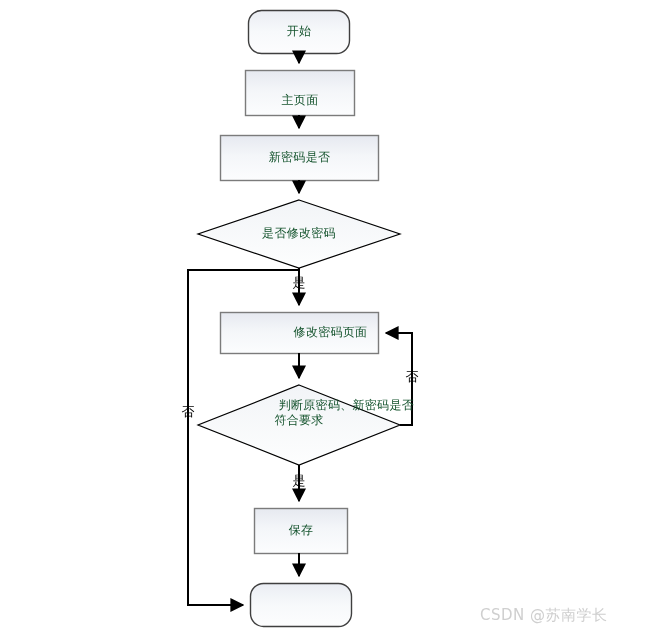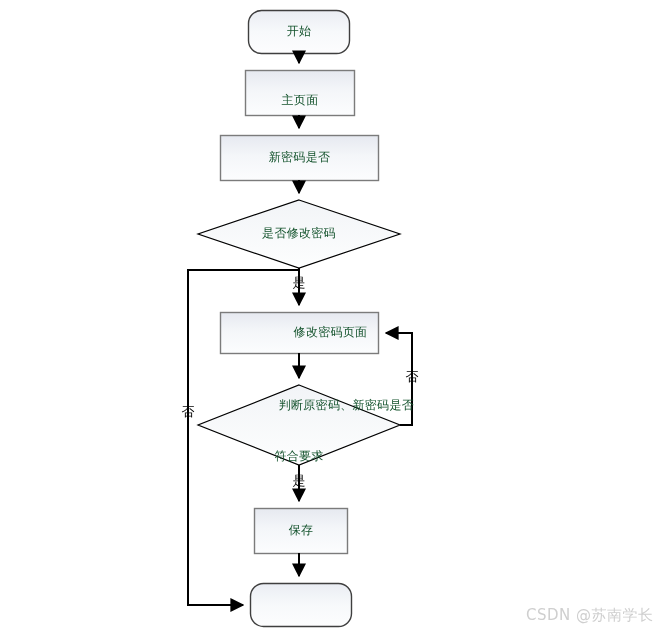--- a/index.html
+++ b/index.html
@@ -119,29 +119,29 @@
   <div class="node-label" style="left:245px; top:70px; width:110px; height:61px;">主页面</div>
 
   <div class="node-label" style="left:220px; top:135px; width:159px; height:46px;">新密码是否</div>
 
   <div class="node-label" style="left:219px; top:219px; width:160px; height:30px;">是否修改密码</div>
 
   <div class="node-label" style="left:220px; top:312px; width:159px; height:42px;margin-left:31px;">修改密码页面</div>
 
   <div class="node-label" style="left:184px; top:398px; width:230px; height:46px; display:block;">
     <div style="text-align:right;">判断原密码、新密码是否</div>
-    <div style="text-align:center;margin-top:36px;">符合要求</div>
+    <div style="text-align:center;">符合要求</div>
   </div>
 
   <div class="node-label" style="left:254px; top:508px; width:94px; height:46px;">保存</div>
 
 
   <div class="edge-label" style="left:286px; top:276px; width:26px;">是</div>
 
   <div class="edge-label" style="left:175px; top:405px; width:26px;">否</div>
 
   <div class="edge-label" style="left:286px; top:474px; width:26px;">是</div>
 
   <div class="edge-label" style="left:399px; top:370px; width:26px;">否</div>
 
-  <div class="watermark" style="left:526px; top:606px;">CSDN @苏南学长</div>
+  <div class="watermark" style="left:480px; top:606px;">CSDN @苏南学长</div>
 
 </div>
 
 </body></html>

